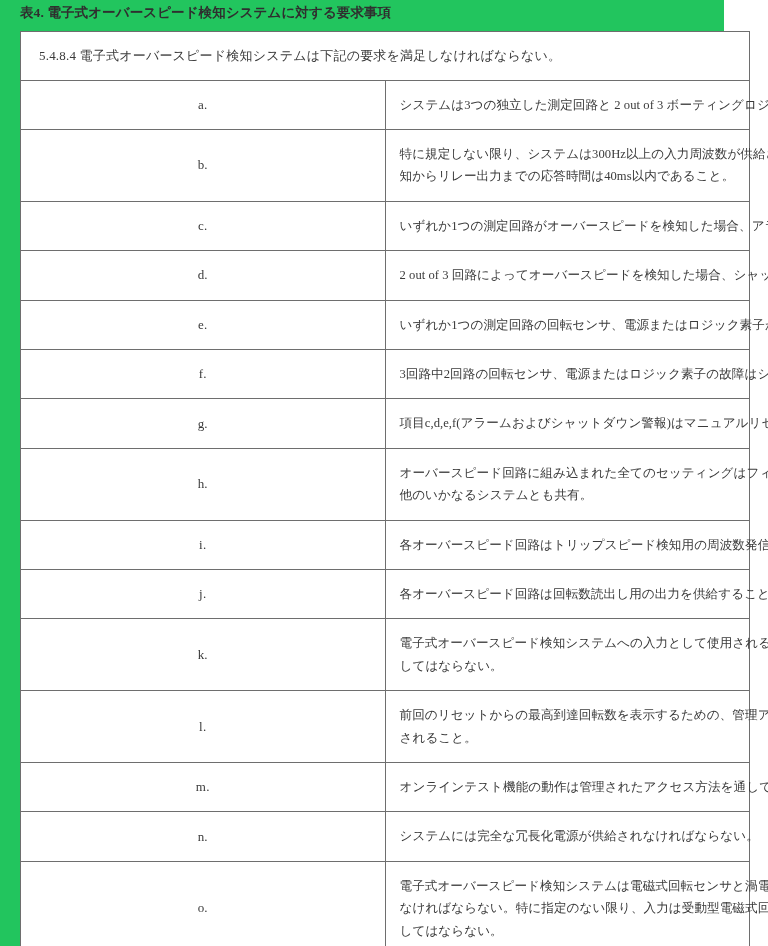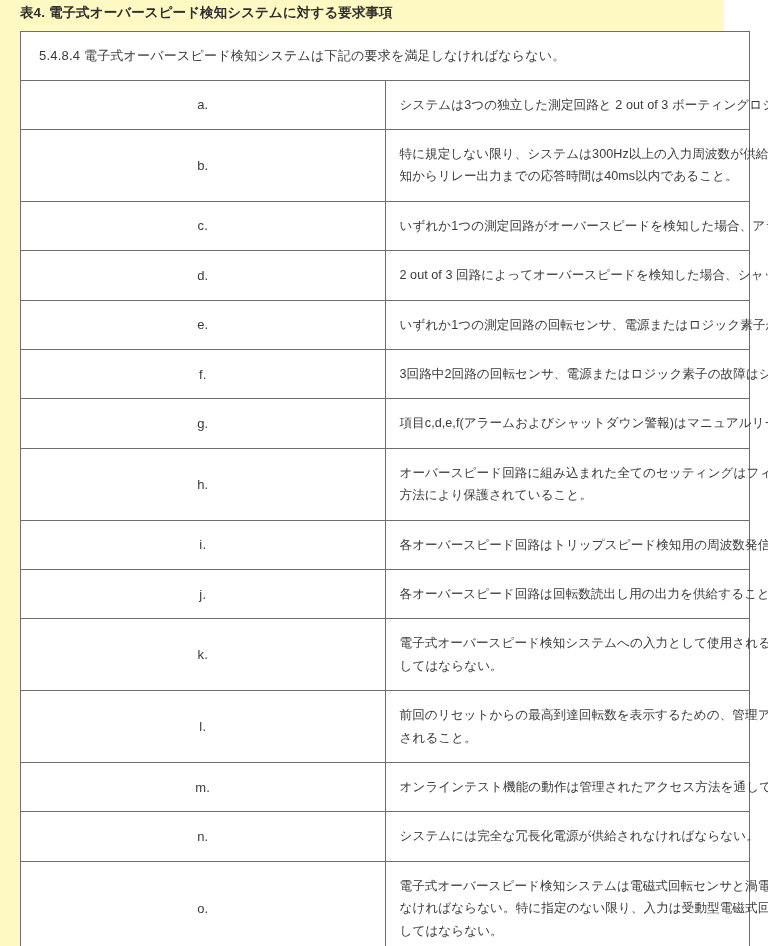--- a/index.html
+++ b/index.html
@@ -11,22 +11,23 @@
     width: 768px;
     height: 946px;
     font-family: "Liberation Sans", "DejaVu Sans", sans-serif;
     color: #333333;
     overflow: hidden;
   }
   #page {
     position: relative;
     width: 724px;
     height: 946px;
-    background: #fef9c3;
+    background: #22c55e;
     box-sizing: border-box;
+    font-family: Liberation Serif, serif;
   }
   .table-title {
     position: absolute;
     left: 20px;
     top: 4px;
     font-size: 13.5px;
     font-weight: bold;
     color: #2f2f2f;
     letter-spacing: 0.1px;
     white-space: nowrap;
@@ -125,21 +126,21 @@
         <tr>
           <td class="label-cell">g.</td>
           <td class="body-cell">
             <span class="line">項目c,d,e,f(アラームおよびシャットダウン警報)はマニュアルリセットを要求すること。</span>
           </td>
         </tr>
         <tr>
           <td class="label-cell">h.</td>
           <td class="body-cell">
             <span class="line">オーバースピード回路に組み込まれた全てのセッティングはフィールドチェンジャブルでかつ管理されたアクセス</span>
-            <span class="line">方法により保護されていること。</span>
+            <span class="line">他のいかなるシステムとも共有。</span>
           </td>
         </tr>
         <tr>
           <td class="label-cell">i.</td>
           <td class="body-cell">
             <span class="line">各オーバースピード回路はトリップスピード検知用の周波数発信器からの入力を受け入れられること。</span>
           </td>
         </tr>
         <tr>
           <td class="label-cell">j.</td>

